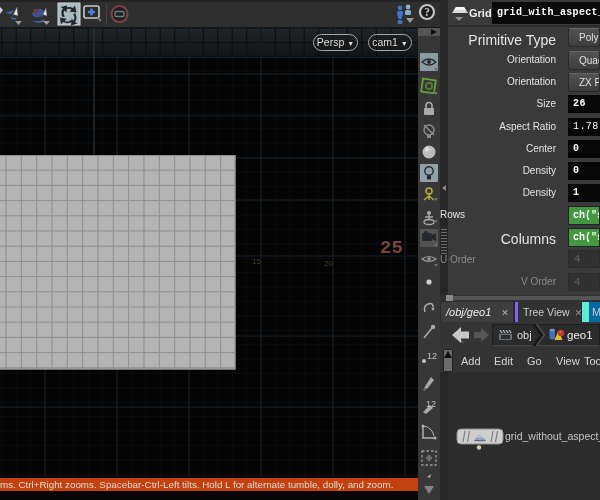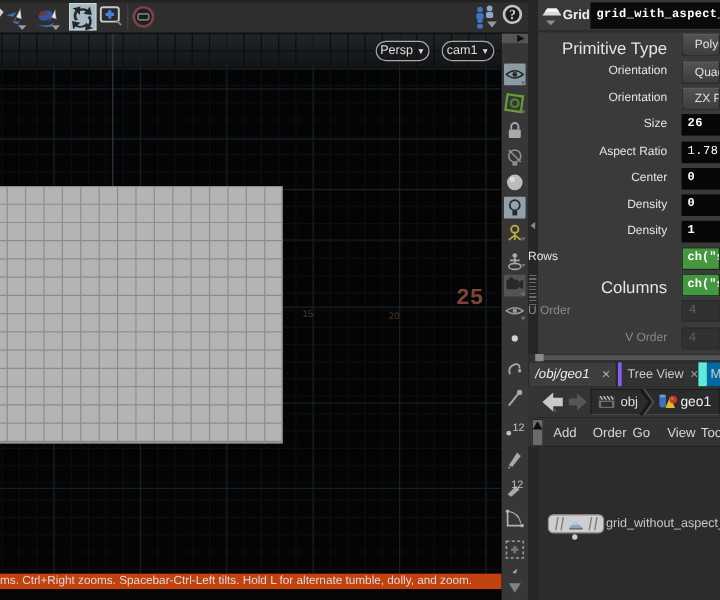--- a/index.html
+++ b/index.html
@@ -294,21 +294,21 @@
     <circle cx="12" cy="6" r="3.2" fill="#c43b2a"></circle>
     <circle cx="11.2" cy="5.2" r="1" fill="#e07a62"></circle>
   </svg>
 <div class="abs" style="left:567px;top:329px;font-size:11.5px;color:#ececec">geo1</div>
 <div class="abs" style="left:440px;top:348px;width:160px;height:24px;background:#333"></div>
 <div class="abs" style="left:443px;top:349px;width:10px;height:23px;background:#6b6b6b;border:1px solid #222"></div>
 <svg class="abs" style="left:443px;top:349px" width="10" height="12">
     <path d="M5 2 L9 9 L1 9 Z" fill="#0d0d0d"></path>
   </svg>
 <div class="abs" style="left:461px;top:355px;font-size:11px;color:#d6d6d6">Add</div>
-<div class="abs" style="left:494px;top:355px;font-size:11px;color:#d6d6d6">Order</div>
+<div class="abs" style="left:494px;top:355px;font-size:11px;color:#d6d6d6">Edit</div>
 <div class="abs" style="left:527px;top:355px;font-size:11px;color:#d6d6d6">Go</div>
 <div class="abs" style="left:556px;top:355px;font-size:11px;color:#d6d6d6">View</div>
 <div class="abs" style="left:584px;top:355px;font-size:11px;color:#d6d6d6">Tools</div>
 <div class="abs" style="left:448px;top:372px;width:152px;height:128px;background:#2c2c2c"></div>
 <div class="abs" style="left:440px;top:372px;width:8px;height:128px;background:#262626"></div>
 <svg class="abs" style="left:455px;top:427px" width="145" height="24">
     <rect x="2" y="2" width="46" height="15" rx="4" fill="#cecece" stroke="#8f8f8f" stroke-width="1"></rect>
     <line x1="10" y1="4" x2="8" y2="15" stroke="#7f7f7f" stroke-width="1.2"></line>
     <line x1="14.5" y1="4" x2="12.5" y2="15" stroke="#7f7f7f" stroke-width="1.2"></line>
     <line x1="38" y1="4" x2="36" y2="15" stroke="#7f7f7f" stroke-width="1.2"></line>

